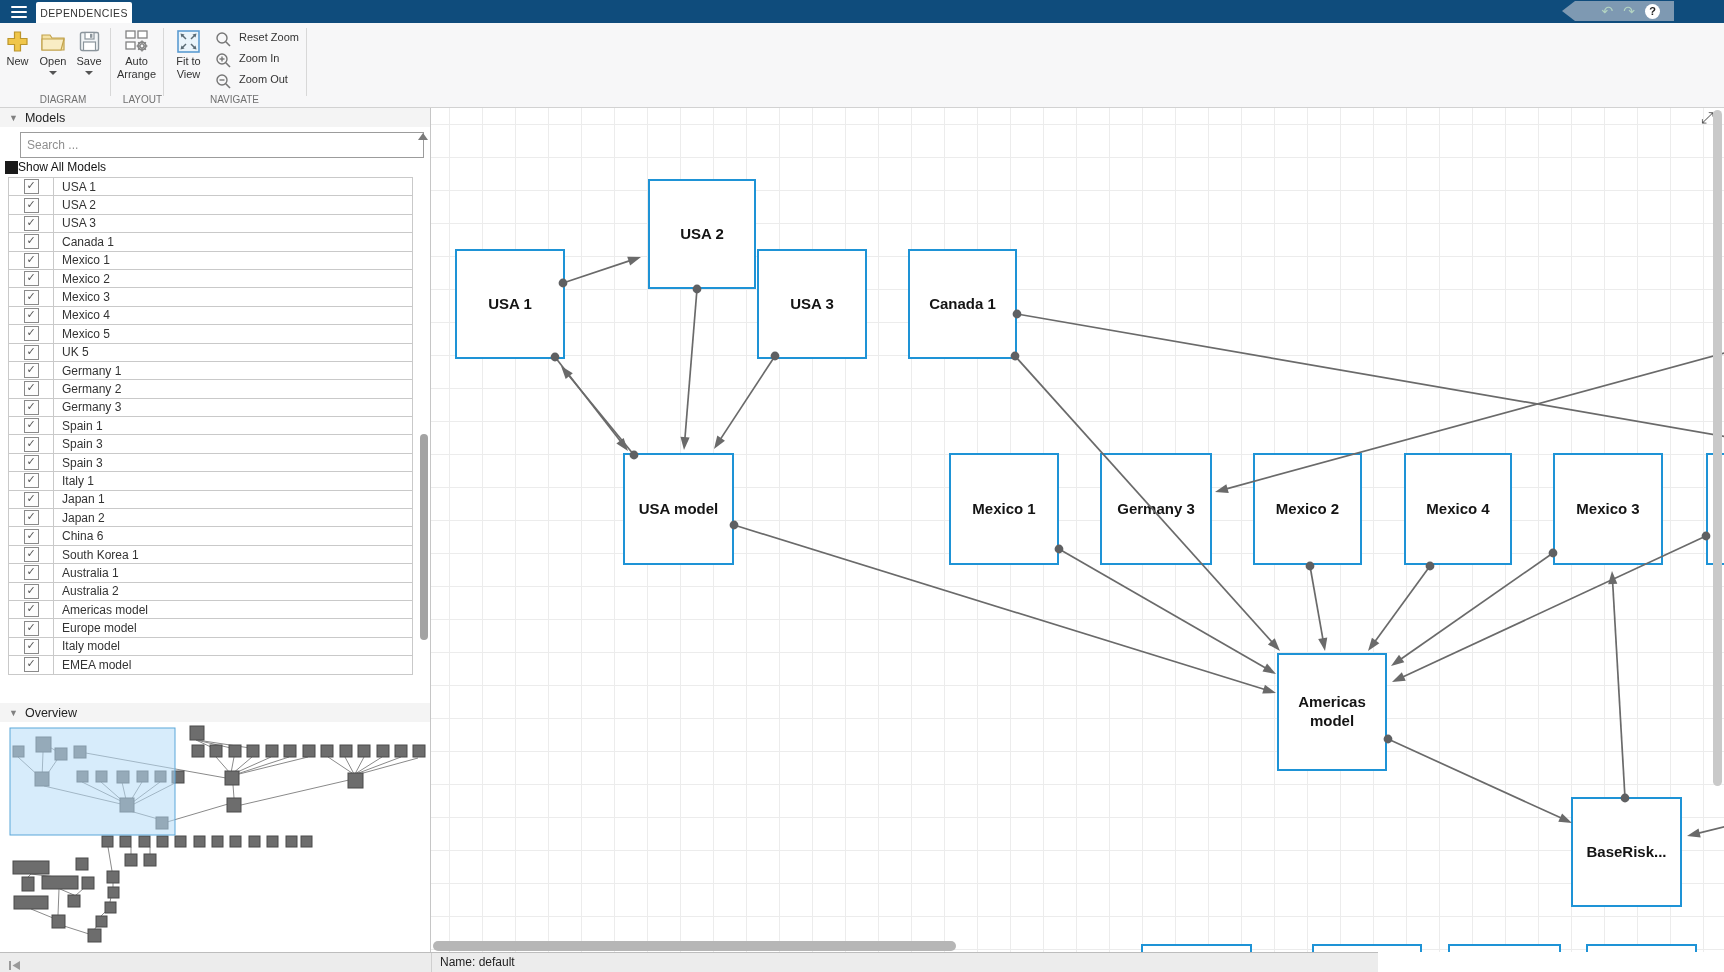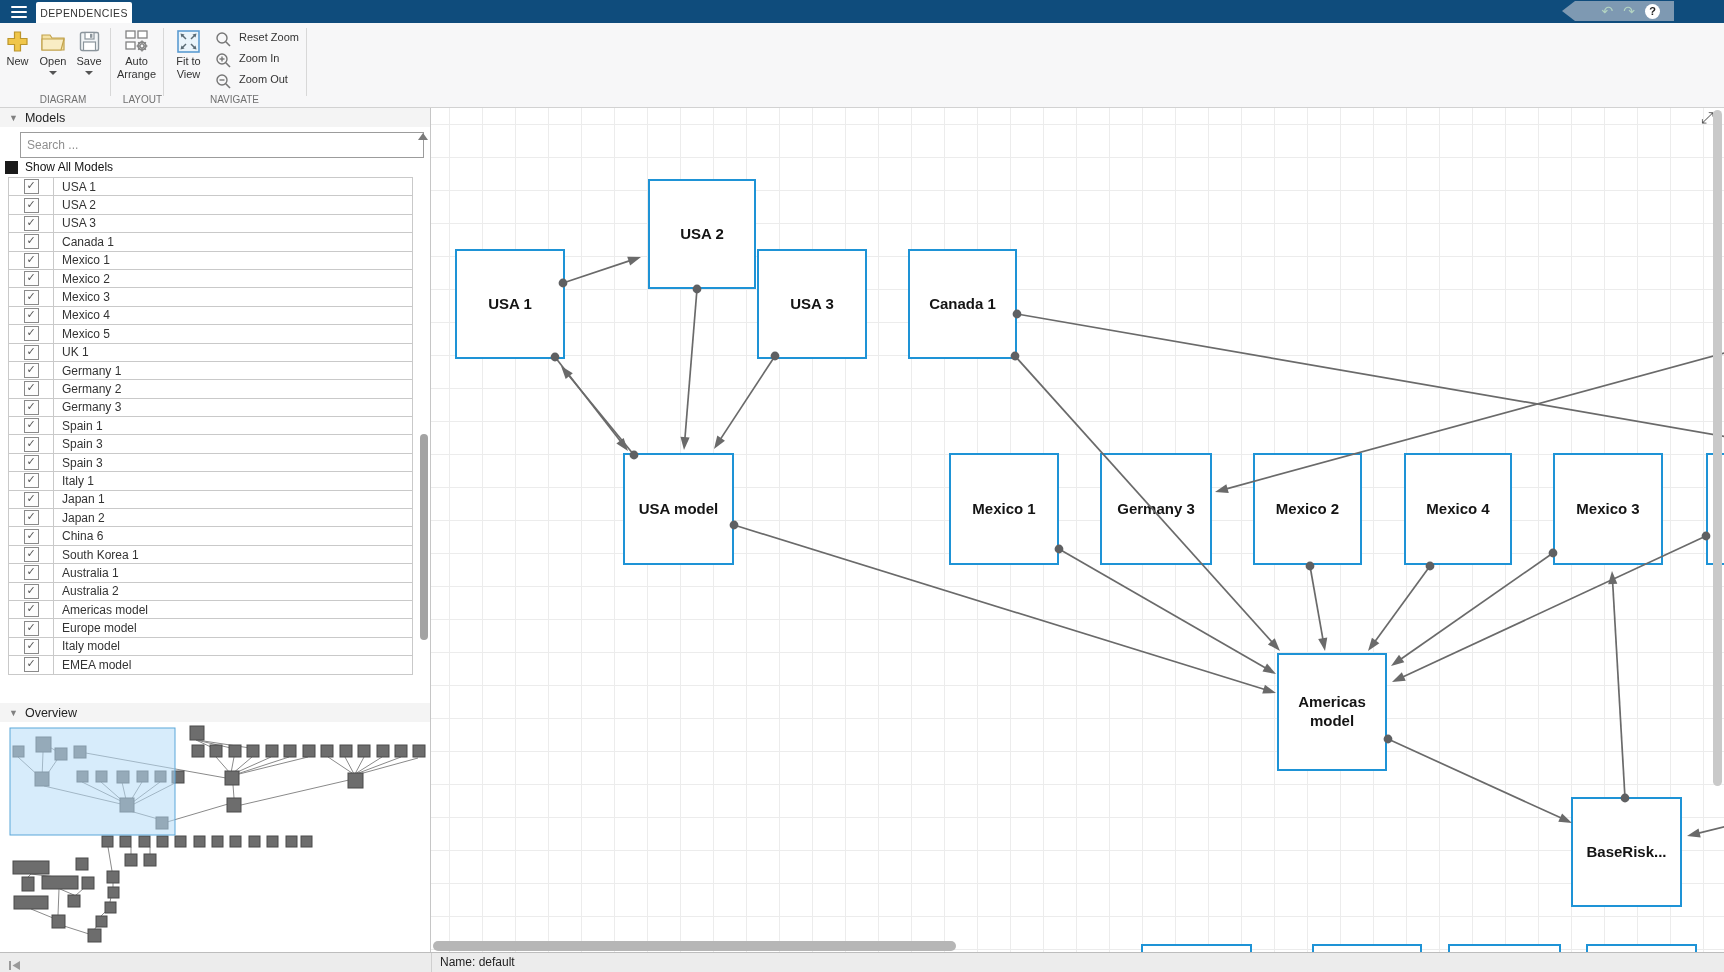--- a/index.html
+++ b/index.html
@@ -26,41 +26,41 @@
   .caret{width:0;height:0;border-left:4px solid transparent;border-right:4px solid transparent;border-top:4px solid #555;margin-top:3px;}
   .zrow{position:absolute;display:flex;align-items:flex-start;gap:7px;font-size:11px;color:#333;cursor:pointer;}
   .collapse-arrow{position:absolute;left:1707px;top:95px;width:0;height:0;border-left:5px solid transparent;border-right:5px solid transparent;border-bottom:6px solid #777;cursor:pointer;}
   
   .panel{position:absolute;left:0;top:108px;width:431px;height:844px;background:#fff;border-right:1px solid #c6c6c6;box-sizing:border-box;}
   .sec-head{position:absolute;left:0;width:430px;height:19px;background:#f4f4f4;display:flex;align-items:center;font-size:12.5px;color:#222;}
   .sec-head .tri{color:#808080;font-size:9px;margin:0 7px 0 9px;}
   .search{position:absolute;left:4px;top:24px;width:404px;height:21px;border:1px solid #9c9c9c;box-sizing:border-box;
           font-size:12px;padding:12px 6px;color:#444;background:#fff;font-family:"Liberation Sans",sans-serif;margin-left:16px;}
   .search::placeholder{color:#8f8f8f;}
-  .showall{position:absolute;left:5px;top:52px;display:flex;align-items:center;gap:7px;font-size:12px;color:#111;cursor:pointer;}
+  .showall{position:absolute;left:5px;top:52px;display:flex;align-items:center;font-size:12px;color:#111;cursor:pointer;}
   .showall .sq{width:11px;height:11px;background:#1a1a1a;border:1px solid #1a1a1a;}
   .mlist{position:absolute;left:8px;top:69px;width:405px;border-top:1px solid #c9c9c9;}
   .mrow{display:flex;align-items:center;height:18.4px;border-bottom:1px solid #c9c9c9;border-left:1px solid #c9c9c9;border-right:1px solid #c9c9c9;box-sizing:border-box;background:#fff;cursor:default;}
   .mrow .cbcell{width:44px;align-self:stretch;border-right:1px solid #c9c9c9;display:flex;align-items:center;justify-content:center;}
   .cb{width:13px;height:13px;border:1px solid #8a8a8a;background:#fdfdfd;font-size:11px;line-height:11px;color:#555;text-align:center;cursor:pointer;}
   .mrow .lbl{padding-left:8px;font-size:12px;color:#333;white-space:nowrap;}
   .pscroll-up{position:absolute;left:418px;top:25px;width:0;height:0;border-left:5px solid transparent;border-right:5px solid transparent;border-bottom:7px solid #7b7b7b;cursor:pointer;}
   .pscroll-thumb{position:absolute;left:420px;top:326px;width:8px;height:206px;background:#a3a3a3;border-radius:4px;cursor:pointer;}
   
   .canvas{position:absolute;left:431px;top:108px;width:1293px;height:844px;overflow:hidden;background:#fff;
     background-image:linear-gradient(#ececec 1px,transparent 1px),linear-gradient(90deg,#ececec 1px,transparent 1px);
     background-size:33px 33px;background-position:18px 16px;}
   .node{position:absolute;box-sizing:border-box;border:2.5px solid #1e93d6;background:#fff;display:flex;align-items:center;justify-content:center;
         text-align:center;font-weight:bold;font-size:15px;color:#141414;line-height:1.25;cursor:pointer;padding:0 4px;}
   .edges{position:absolute;left:0;top:0;pointer-events:none;}
   .vthumb{position:absolute;left:1282px;top:2px;width:9px;height:676px;background:#c9c9c9;border-radius:5px;cursor:pointer;}
   .hthumb{position:absolute;left:2px;top:833px;width:523px;height:10px;background:#b6b6b6;border-radius:5px;cursor:pointer;}
   .expand-glyph{position:absolute;left:1270px;top:1px;font-size:16px;color:#555;cursor:pointer;}
   
-  .statusbar{position:absolute;left:0;top:952px;width:1724px;height:20px;background:#ececec;border-top:1px solid #bdbdbd;box-sizing:border-box;}
+  .statusbar{position:absolute;left:0;top:952px;width:1378px;height:20px;background:#ececec;border-top:1px solid #bdbdbd;box-sizing:border-box;}
   .statusbar .vdiv{position:absolute;left:431px;top:0;width:1px;height:19px;background:#cfcfcf;}
   .status-name{position:absolute;left:440px;top:0;height:19px;line-height:19px;font-size:12px;color:#222;}
   .rewind{position:absolute;left:8px;top:4px;cursor:pointer;}
 </style>
 </head>
 <body>
 
 <div class="titlebar">
   <div class="hamburger">
       <div></div>
@@ -244,21 +244,21 @@
       <div class="mrow">
         <div class="cbcell">
           <div class="cb">✓</div>
         </div>
         <div class="lbl">Mexico 5</div>
       </div>
       <div class="mrow">
         <div class="cbcell">
           <div class="cb">✓</div>
         </div>
-        <div class="lbl">UK 1</div>
+        <div class="lbl">UK 5</div>
       </div>
       <div class="mrow">
         <div class="cbcell">
           <div class="cb">✓</div>
         </div>
         <div class="lbl">Germany 1</div>
       </div>
       <div class="mrow">
         <div class="cbcell">
           <div class="cb">✓</div>

